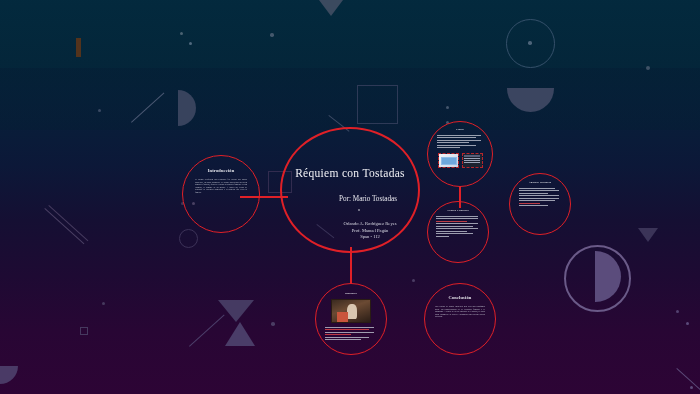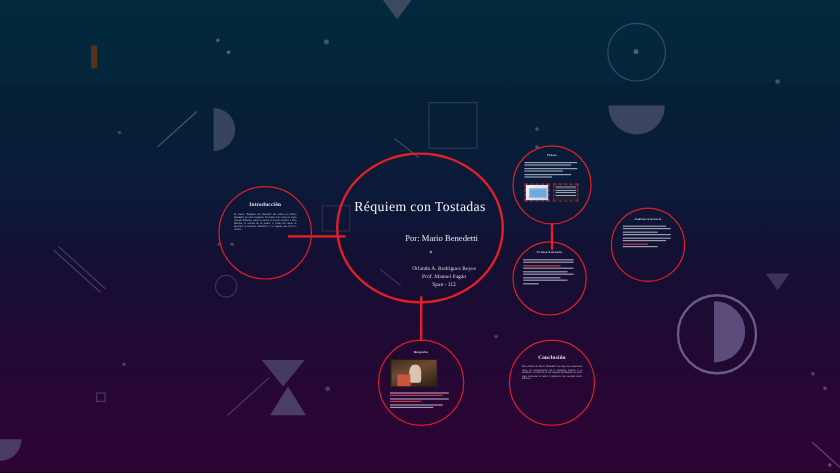--- a/index.html
+++ b/index.html
@@ -80,20 +80,21 @@
   }
 
   
   .node {
     position: absolute;
     border-radius: 50%;
     border: 1.6px solid #e02027;
     box-sizing: border-box;
     display: flex;
     flex-direction: column;
+    align-items: center;
     text-align: center;
     color: #e8e8ee;
   }
   .node-main {
     border-width: 2px;
     justify-content: center;
   }
   .node-title {
     font-weight: bold;
     letter-spacing: .2px;
@@ -287,21 +288,21 @@
   <div class="deco deco-line" style="left:677px; top:368px; width:32px; height:1px; background:#5b4a78; transform:rotate(42deg);"></div>
   <div class="deco deco-line" style="left:329px; top:115px; width:26px; height:1px; background:#3c4a64; transform:rotate(38deg);"></div>
   <div class="deco deco-line" style="left:317px; top:224px; width:22px; height:1px; background:#3a3358; transform:rotate(38deg);"></div>
 
   <div class="connector" style="left:240px; top:196px; width:48px; height:2px;"></div>
   <div class="connector" style="left:350px; top:247px; width:2px; height:37px;"></div>
   <div class="connector" style="left:459px; top:186px; width:2px; height:22px;"></div>
 
   <div class="node node-main" style="left:280px; top:127px; width:140px; height:126px; padding:0 8px;">
     <div class="main-title" style="margin-top:28px;">Réquiem con Tostadas</div>
-    <div class="main-author">Por: Mario Benedetti</div>
+    <div class="main-author">Por: Mario Tostadas</div>
     <div class="main-dot"></div>
     <div class="main-credits">
       <div>Orlando A. Rodríguez Reyes</div>
       <div>Prof. Manuel Pagán</div>
       <div>Span - 112</div>
     </div>
   </div>
 
   <div class="node" style="left:182px; top:155px; width:78px; height:78px; padding:12px 12px 0;">
     <div class="node-title t-sm">Introducción</div>

